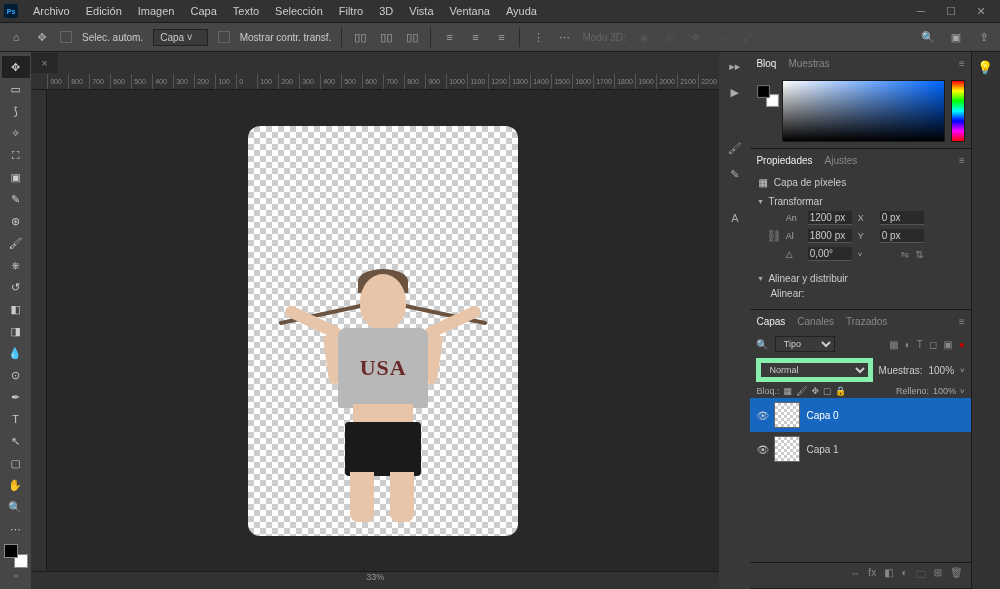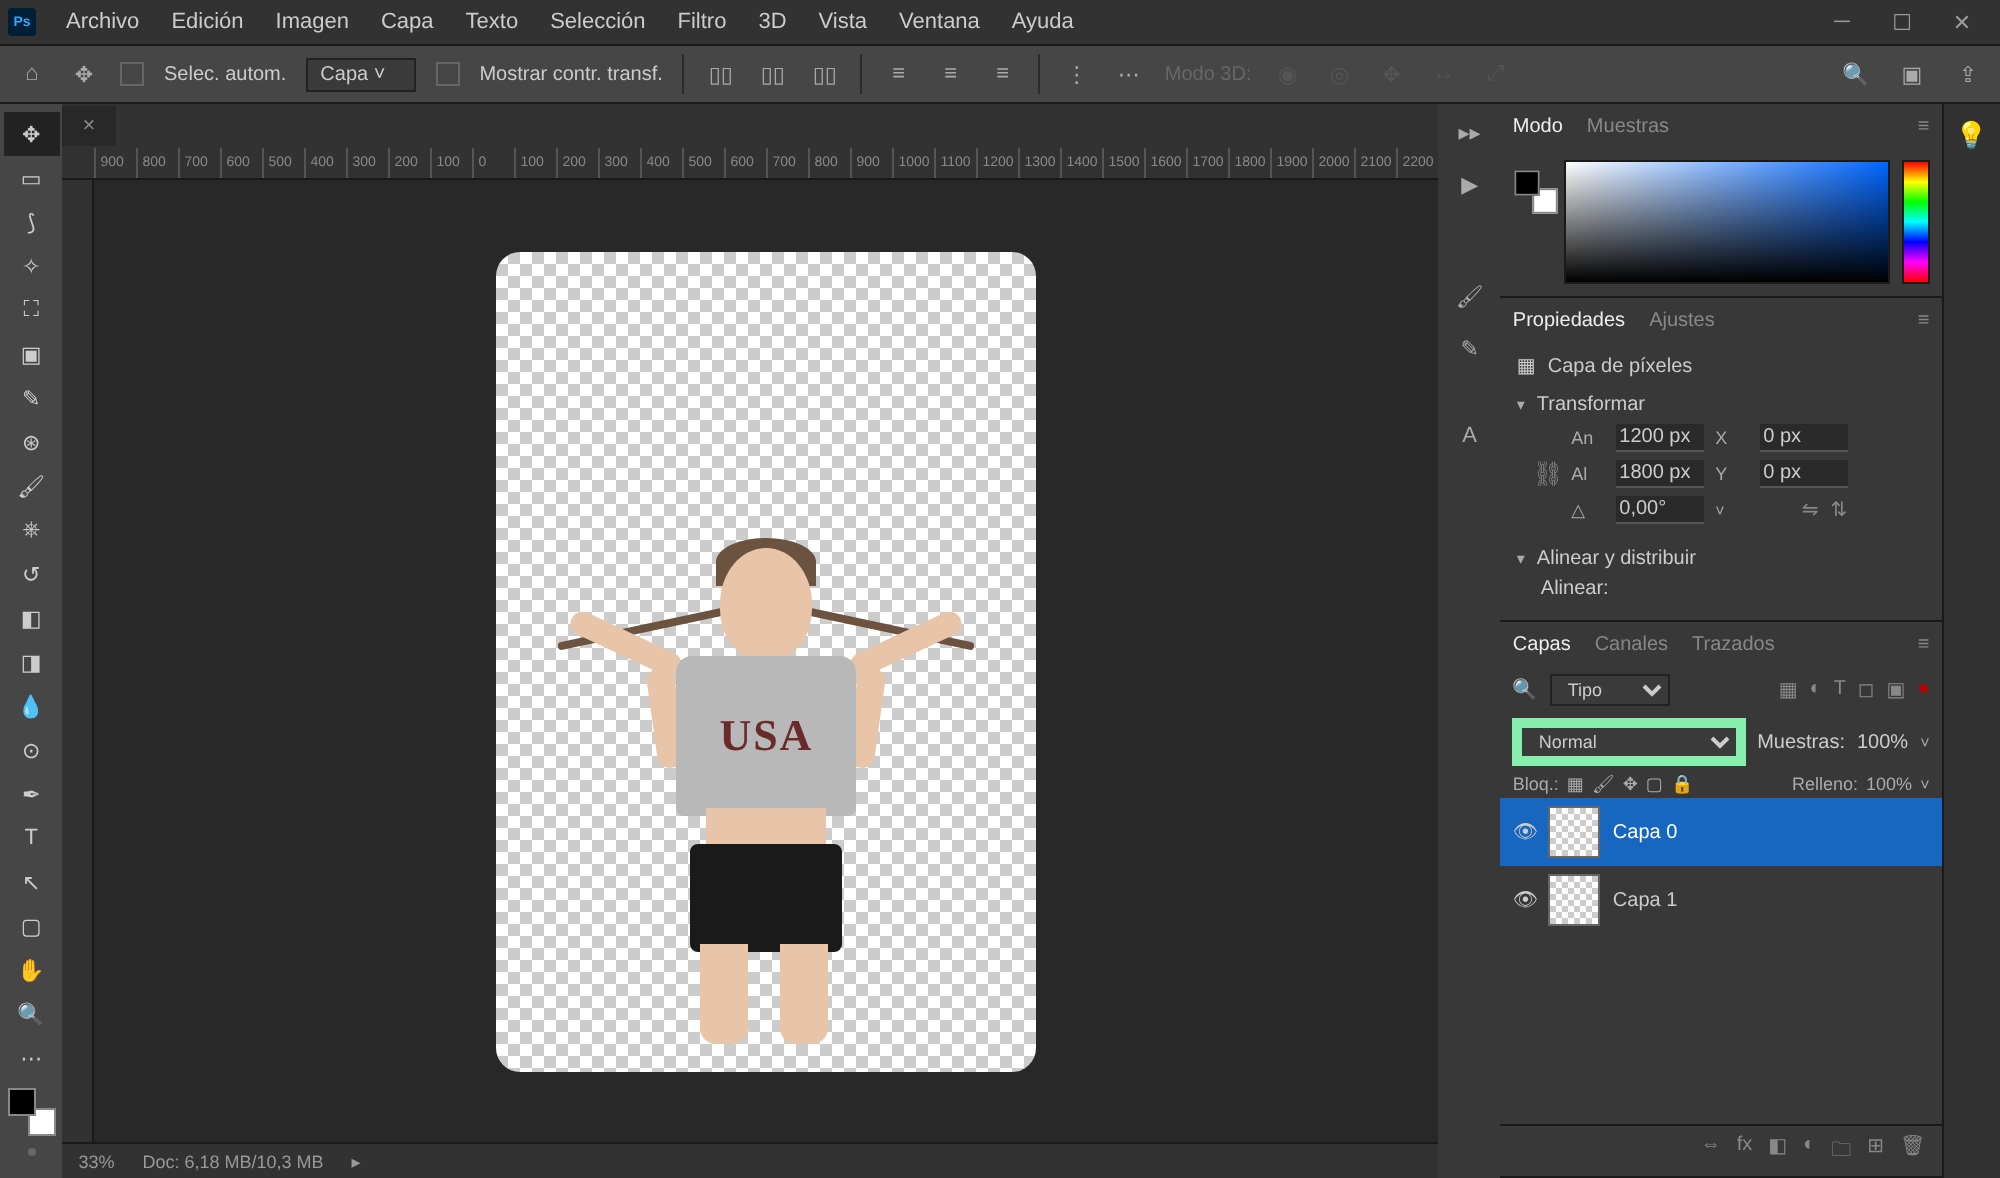--- a/index.html
+++ b/index.html
@@ -51,21 +51,21 @@
 .arm-l { position: absolute; width: 60px; height: 12px; background: #e8c5a8; top: 50px; left: 5px; transform: rotate(25deg); border-radius: 6px; }
 .arm-r { position: absolute; width: 60px; height: 12px; background: #e8c5a8; top: 50px; right: 5px; transform: rotate(-25deg); border-radius: 6px; }
 .forearm-l { position: absolute; width: 14px; height: 50px; background: #e8c5a8; top: 68px; left: 48px; border-radius: 6px; transform: rotate(-8deg);}
 .forearm-r { position: absolute; width: 14px; height: 50px; background: #e8c5a8; top: 68px; right: 48px; border-radius: 6px; transform: rotate(8deg);}
 .torso { position: absolute; width: 90px; height: 80px; background: #b8b8b8; top: 62px; left: 60px; border-radius: 8px 8px 4px 4px; display: flex; align-items: center; justify-content: center; }
 .usa { font-family: serif; font-size: 22px; font-weight: bold; color: #6b2a2a; letter-spacing: 1px; }
 .belly { position: absolute; width: 60px; height: 22px; background: #e8c5a8; top: 138px; left: 75px; }
 .shorts { position: absolute; width: 76px; height: 54px; background: #1a1a1a; top: 156px; left: 67px; border-radius: 4px; }
 .leg-l { position: absolute; width: 24px; height: 50px; background: #e8c5a8; top: 206px; left: 72px; border-radius: 0 0 8px 8px; }
 .leg-r { position: absolute; width: 24px; height: 50px; background: #e8c5a8; top: 206px; left: 112px; border-radius: 0 0 8px 8px; }
-.status-bar { height: 18px; background: #323232; display: flex; align-items: center; padding: 0 8px; gap: 14px; font-size: 9px; color: #999; border-top: 1px solid #1a1a1a; }
+.status-bar { height: 18px; background: #323232; display: flex; align-items: center; padding: 0 8px; gap: 14px; font-size: 9px; color: #999; border-top: 1px solid #1a1a1a; flex-direction: column; }
 .panels { width: 226px; background: #323232; display: flex; flex-direction: column; }
 .mini-rail { width: 32px; background: #383838; display: flex; flex-direction: column; align-items: center; gap: 10px; padding: 6px 0; }
 .panel { background: #383838; border-bottom: 1px solid #1a1a1a; }
 .panel-tabs { height: 22px; display: flex; align-items: center; padding: 0 6px; gap: 12px; font-size: 10px; }
 .panel-tab { color: #888; cursor: pointer; }
 .panel-tab.active { color: #eee; }
 .panel-menu { margin-left: auto; color: #888; cursor: pointer; }
 .color-picker { height: 74px; display: flex; padding: 6px; gap: 6px; }
 .swatches-mini { width: 20px; }
 .picker-main { flex: 1; background: linear-gradient(to bottom, rgba(0,0,0,0) 0%, #000 100%), linear-gradient(to right, #fff 0%, #0066ff 100%); border: 1px solid #1a1a1a; position: relative; }
@@ -268,21 +268,21 @@
     <span class="ob-icon">🖌</span>
     <span class="ob-icon">✎</span>
     <div style="height:8px"></div>
     <span class="ob-icon">A</span>
   </div>
 
   <div class="panels">
 
     <div class="panel">
       <div class="panel-tabs">
-        <span class="panel-tab active">Modo</span>
+        <span class="panel-tab active">Bloq</span>
         <span class="panel-tab">Muestras</span>
         <span class="panel-menu">≡</span>
       </div>
       <div class="color-picker">
         <div class="swatches-mini">
           <div class="fg-bg" style="transform:scale(0.9)">
             <div class="bg-swatch"></div>
               <div class="fg-swatch"></div>
           </div>
         </div>

